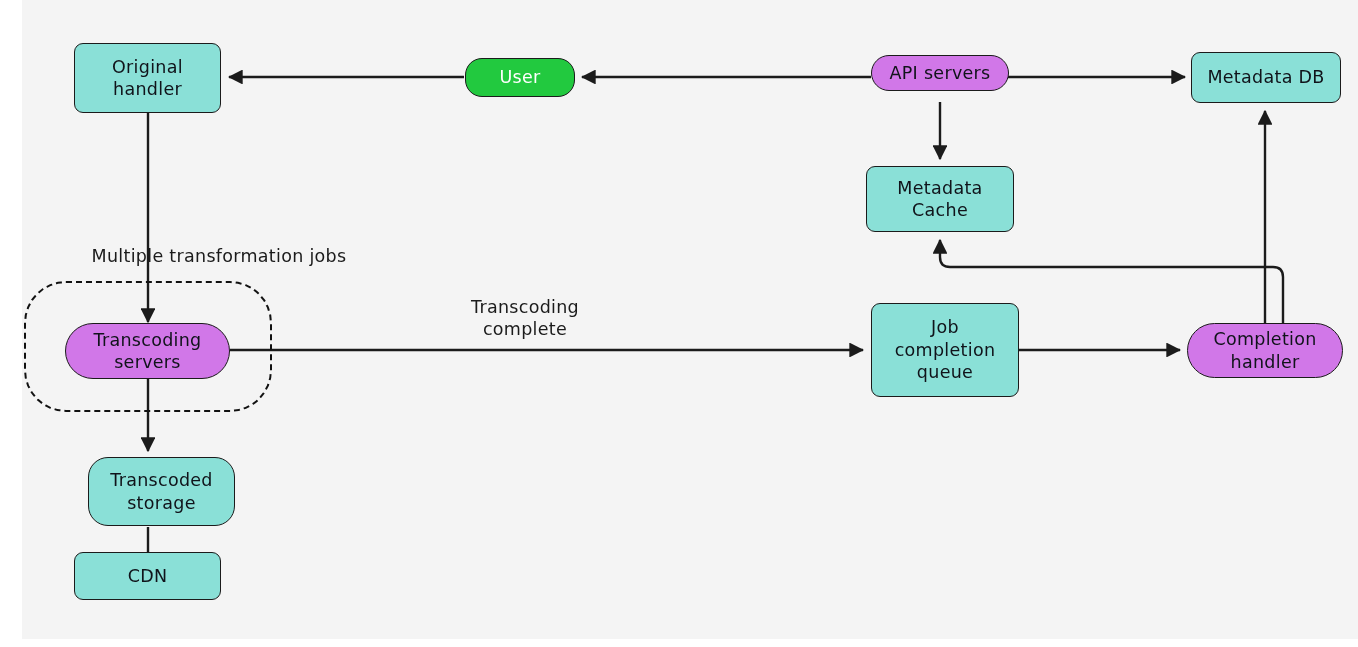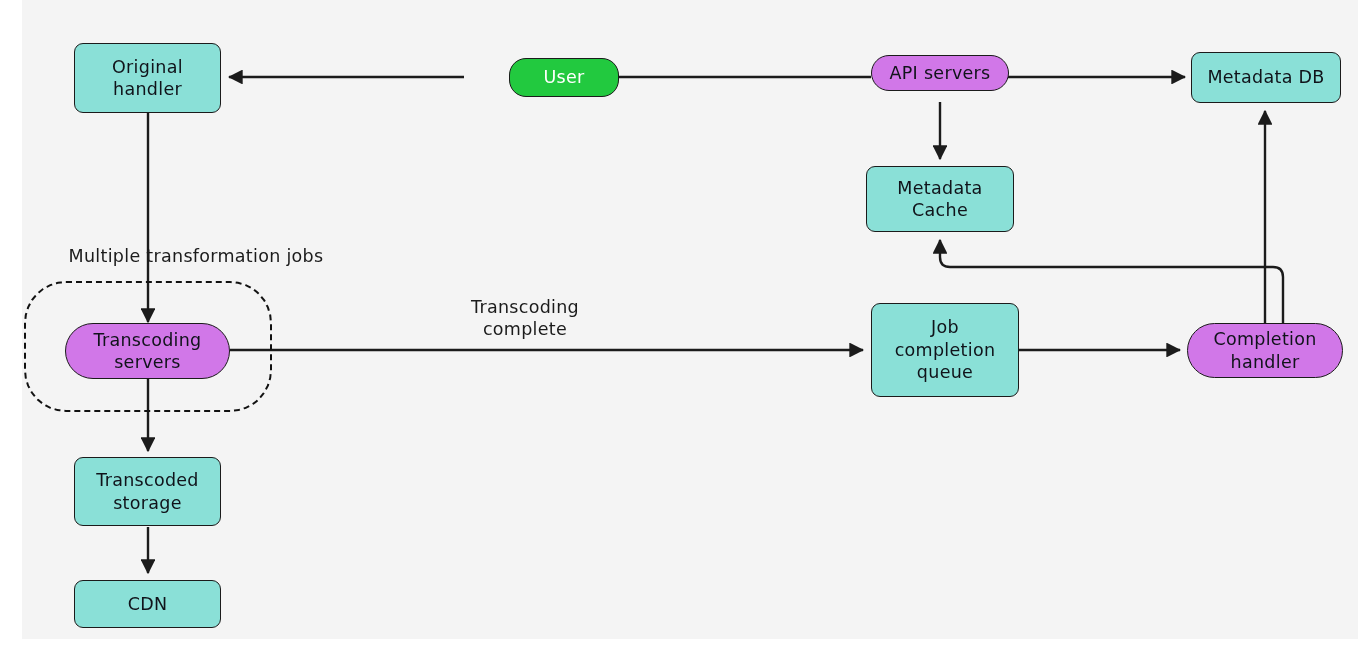--- a/index.html
+++ b/index.html
@@ -48,21 +48,21 @@
     text-align: center;
     border: 1.6px solid #1b1b1b;
     color: #10131a;
     font-size: 17.5px;
     line-height: 1.28;
     letter-spacing: 0.3px;
     white-space: pre-line;
   }
   .teal   { background: #8ae0d7; border-radius: 9px; }
   .purple { background: #d177e8; border-radius: 999px; }
-  .green  { background: #22c93f; border-radius: 17px; color: #ffffff; margin-left: 44px; }
+  .green  { background: #22c93f; border-radius: 17px; color: #ffffff; }
 
   .group-box {
     position: absolute;
     box-sizing: border-box;
     border: 2.4px dashed #111111;
     border-radius: 42px;
     background: transparent;
   }
 
   .edge-label {
@@ -111,21 +111,21 @@
       <path d="M 1019 350 L 1180 350" marker-end="url(#arrow)"></path>
 
       <path d="M 1265 323 L 1265 111" marker-end="url(#arrow)"></path>
 
       <path d="M 1283 324 L 1283 277 Q 1283 267 1273 267 L 950 267 Q 940 267 940 257 L 940 240" marker-end="url(#arrow)"></path>
     </g>
   </svg>
 
   <div class="group-box" style="left:24px; top:281px; width:248px; height:131px;"></div>
 
-  <div class="edge-label" style="left:50px; top:246px; width:292px;">Multiple transformation jobs</div>
+  <div class="edge-label" style="left:73px; top:246px; width:292px;">Multiple transformation jobs</div>
 
   <div class="edge-label" style="left:435px; top:297px; width:180px;">Transcoding
 complete</div>
 
   <div class="node teal" style="left:74px; top:43px; width:147px; height:70px;">Original
 handler</div>
 
   <div class="node green" style="left:465px; top:58px; width:110px; height:39px;">User</div>
 
   <div class="node purple" style="left:871px; top:55px; width:138px; height:36px;">API servers</div>
@@ -138,18 +138,18 @@
   <div class="node purple" style="left:65px; top:323px; width:165px; height:56px;">Transcoding
 servers</div>
 
   <div class="node teal" style="left:871px; top:303px; width:148px; height:94px;">Job
 completion
 queue</div>
 
   <div class="node purple" style="left:1187px; top:323px; width:156px; height:55px;">Completion
 handler</div>
 
-  <div class="node teal" style="left:74px; top:457px; width:147px; height:69px;">Transcoded
+  <div class="node teal" style="left:88px; top:457px; width:147px; height:69px;border-radius:20px;">Transcoded
 storage</div>
 
-  <div class="node teal" style="left:74px; top:580px; width:147px; height:48px;">CDN</div>
+  <div class="node teal" style="left:74px; top:552px; width:147px; height:48px;">CDN</div>
 
 </div>
 
 </body></html>

